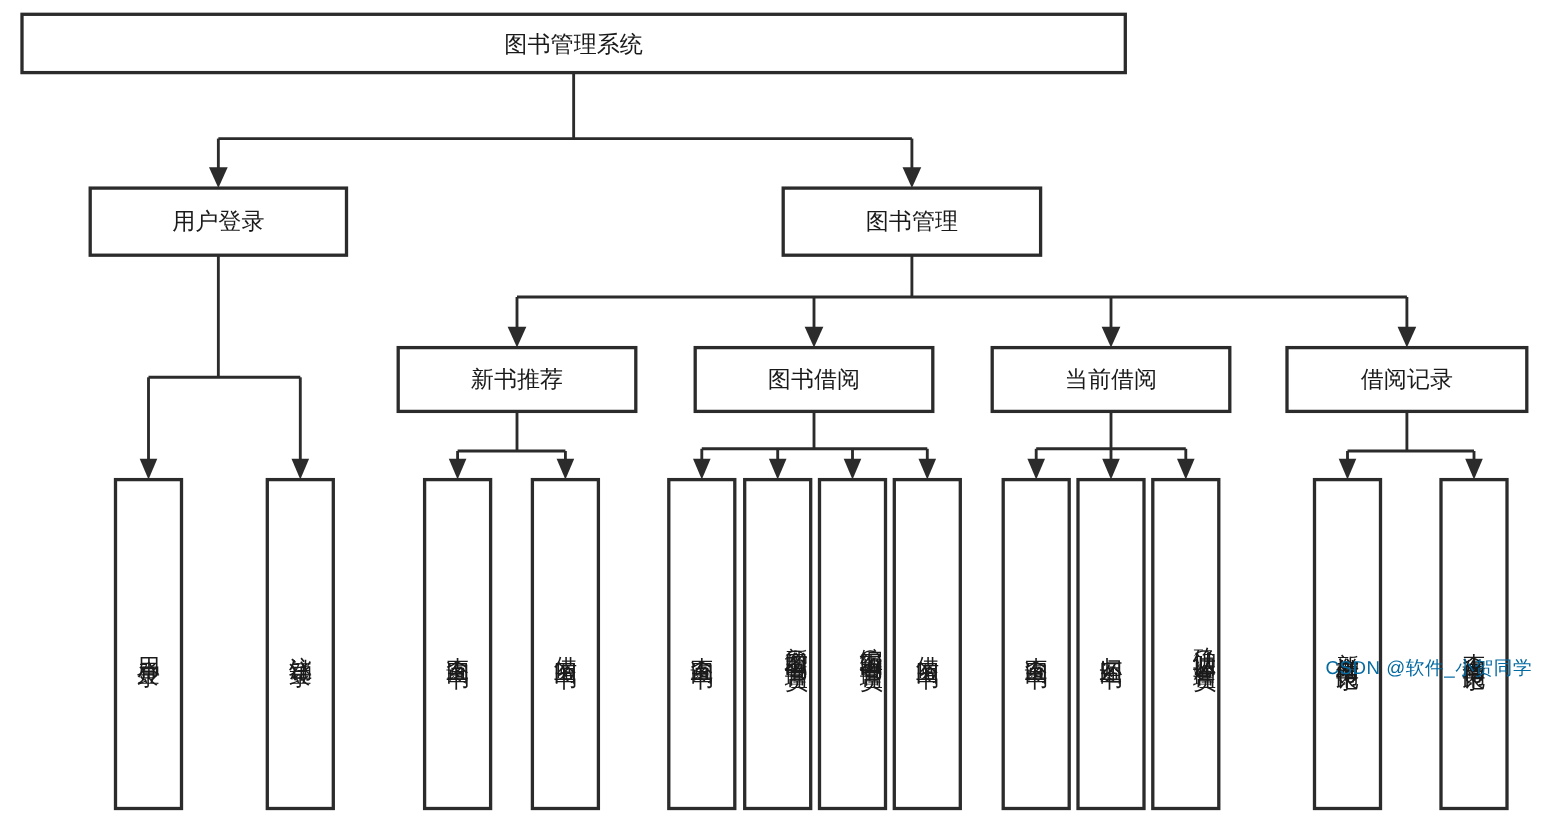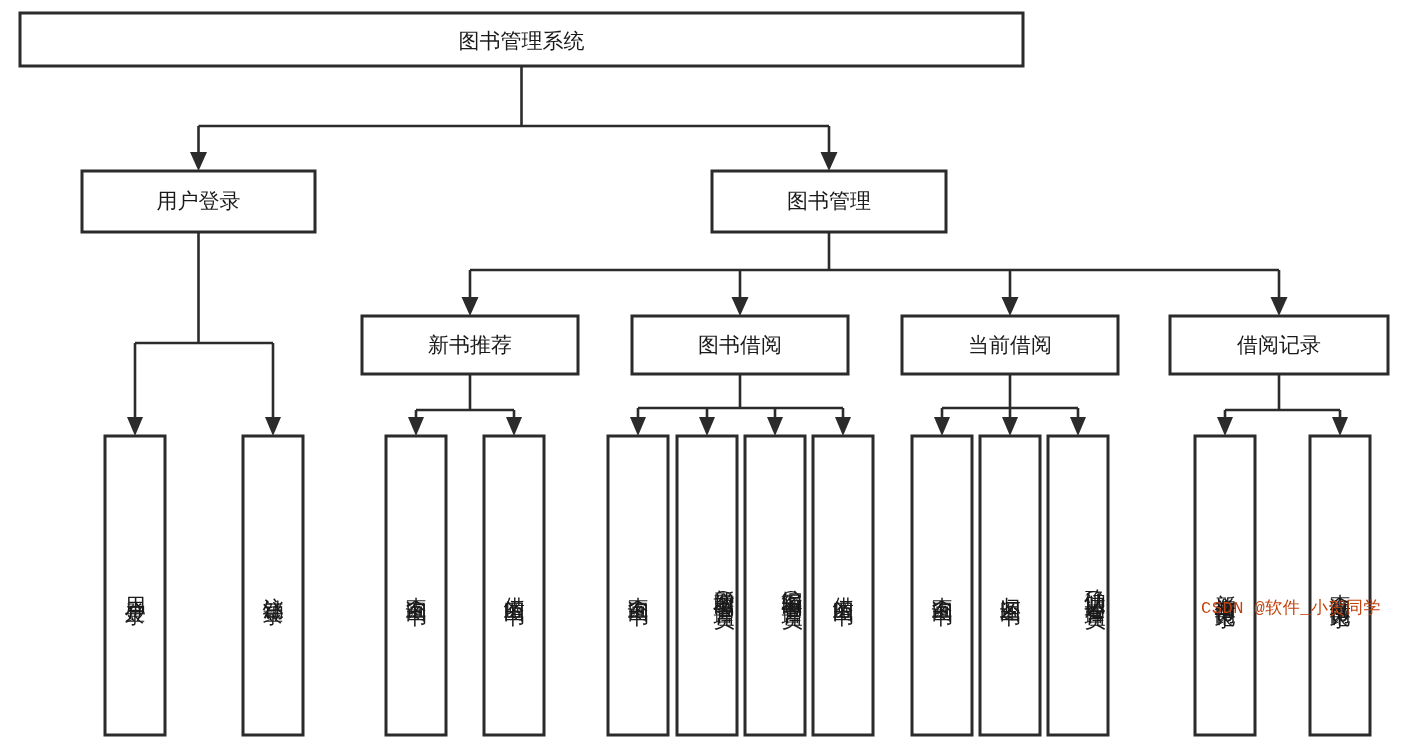--- a/index.html
+++ b/index.html
@@ -58,25 +58,25 @@
     font-family: "DejaVu Sans", "Liberation Sans", sans-serif;
     font-size: 21px;
     line-height: 1.25;
     letter-spacing: 3px;
     color: #1a1a1a;
     pointer-events: none;
     white-space: nowrap;
   }
   .watermark {
     position: absolute;
-    right: 24px;
+    right: 12px;
     bottom: 6px;
-    font-family: Liberation Mono, monospace;
+    font-family: Liberation Sans, sans-serif;
     font-size: 17px;
-    color: #c2410c;
+    color: #0369a1;
     letter-spacing: 0.5px;
     user-select: none;
   }
 </style>
 </head>
 <body>
 
 <div id="diagram-root">
 
   <svg id="flowchart" viewBox="0 0 1405 747" xmlns="http://www.w3.org/2000/svg">

